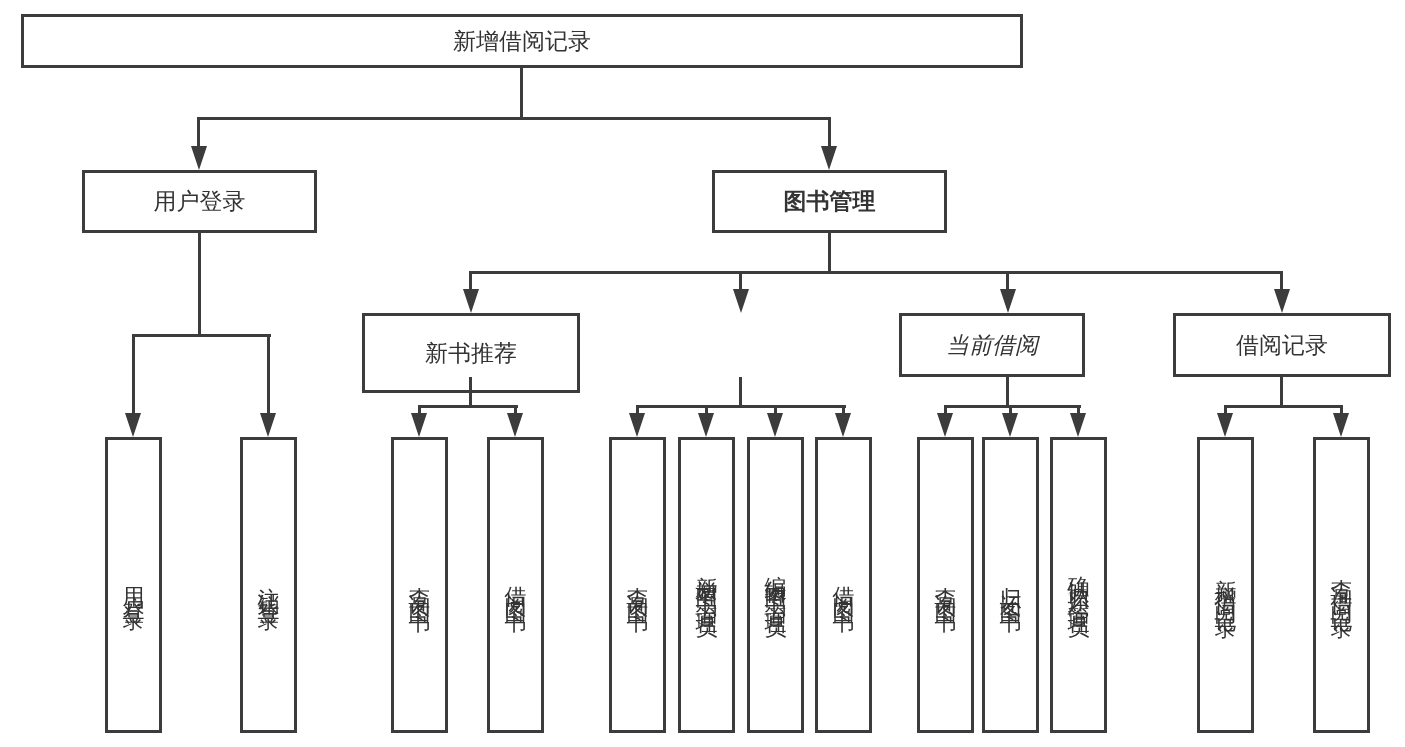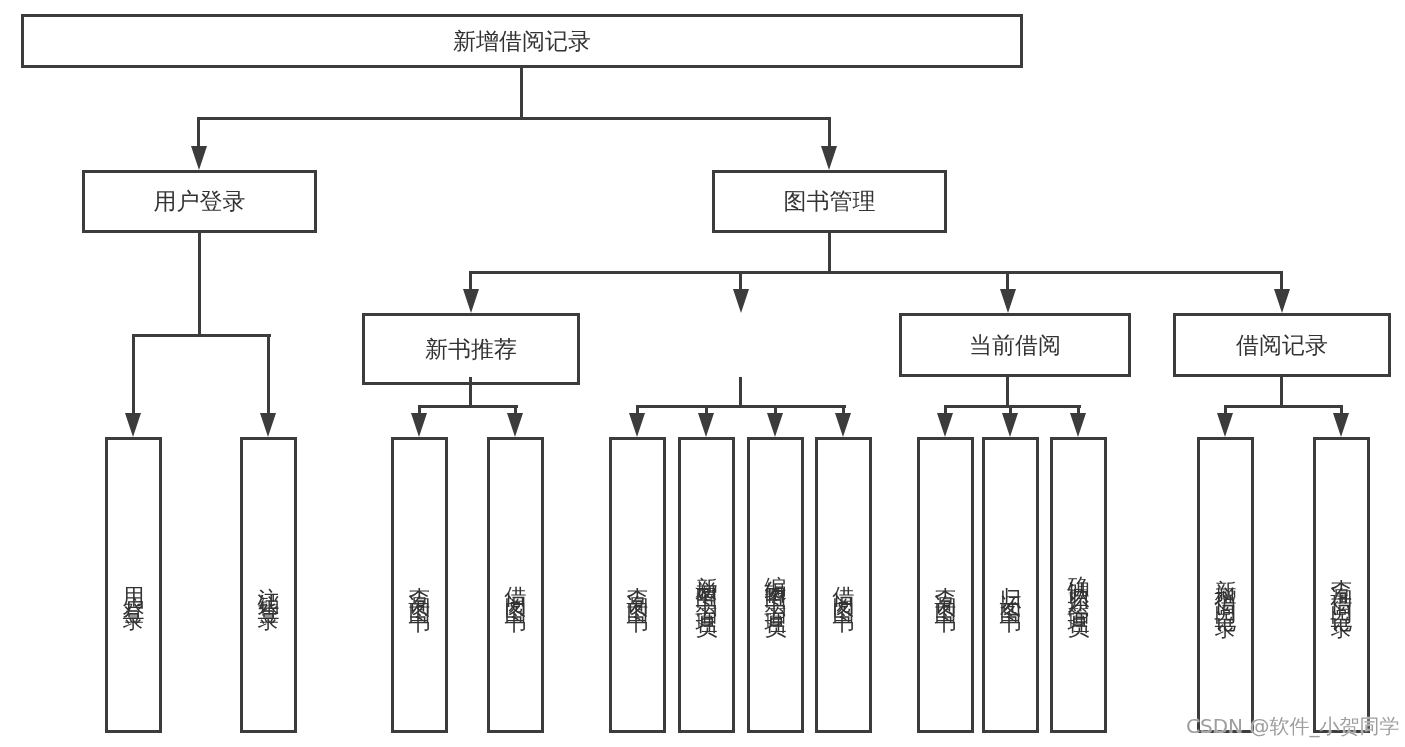--- a/index.html
+++ b/index.html
@@ -62,21 +62,21 @@
   <div class="vline" style="left:520px;top:67px;width:3px;height:52px;"></div>
   <div class="hline" style="left:197px;top:117px;width:634px;height:3px;"></div>
   <div class="stub" style="left:197px;top:117px;width:3px;height:30px;"></div>
   <div class="arrow" style="left:191px;top:146px;"></div>
   <div class="stub" style="left:828px;top:117px;width:3px;height:30px;"></div>
   <div class="arrow" style="left:821px;top:146px;"></div>
 
   <div class="box" style="left:82px;top:170px;width:235px;height:63px;">
     <span>用户登录</span>
   </div>
-  <div class="box" style="left:712px;top:170px;width:235px;height:63px;">
+  <div class="box" style="left:712px;top:170px;width:235px;height:63px;font-weight:bold;">
     <span>图书管理</span>
   </div>
 
   <div class="vline" style="left:198px;top:233px;width:3px;height:103px;"></div>
   <div class="hline" style="left:132px;top:334px;width:139px;height:3px;"></div>
   <div class="stub" style="left:132px;top:334px;width:3px;height:80px;"></div>
   <div class="arrow" style="left:125px;top:413px;"></div>
   <div class="stub" style="left:267px;top:334px;width:3px;height:80px;"></div>
   <div class="arrow" style="left:260px;top:413px;"></div>
 
@@ -84,24 +84,24 @@
   <div class="hline" style="left:469px;top:271px;width:814px;height:3px;"></div>
   <div class="stub" style="left:469px;top:271px;width:3px;height:20px;"></div>
   <div class="arrow" style="left:463px;top:289px;"></div>
   <div class="stub" style="left:739px;top:271px;width:3px;height:20px;"></div>
   <div class="arrow" style="left:733px;top:289px;"></div>
   <div class="stub" style="left:1006px;top:271px;width:3px;height:20px;"></div>
   <div class="arrow" style="left:1000px;top:289px;"></div>
   <div class="stub" style="left:1280px;top:271px;width:3px;height:20px;"></div>
   <div class="arrow" style="left:1274px;top:289px;"></div>
 
-  <div class="box" style="left:362px;top:313px;width:218px;height:72px;">
+  <div class="box" style="left:362px;top:313px;width:218px;height:80px;">
     <span>新书推荐</span>
   </div>
-  <div class="box" style="left:899px;top:313px;width:232px;height:64px;">
+  <div class="box" style="left:899px;top:313px;width:186px;height:64px;font-style:italic;">
     <span>当前借阅</span>
   </div>
   <div class="box" style="left:1173px;top:313px;width:218px;height:64px;">
     <span>借阅记录</span>
   </div>
 
   <div class="vline" style="left:469px;top:377px;width:3px;height:30px;"></div>
   <div class="hline" style="left:418px;top:405px;width:100px;height:3px;"></div>
   <div class="stub" style="left:418px;top:405px;width:3px;height:10px;"></div>
   <div class="arrow" style="left:411px;top:413px;"></div>
@@ -172,15 +172,14 @@
     <span>确认归还（管理员）</span>
   </div>
 
   <div class="box vbox" style="left:1197px;top:437px;width:57px;height:296px;">
     <span>新增借阅记录</span>
   </div>
   <div class="box vbox" style="left:1313px;top:437px;width:57px;height:296px;">
     <span>查询借阅记录</span>
   </div>
 
-  <div class="watermark">CSDN @软件_小贺同学</div>
 
 </div>
 
 </body></html>

